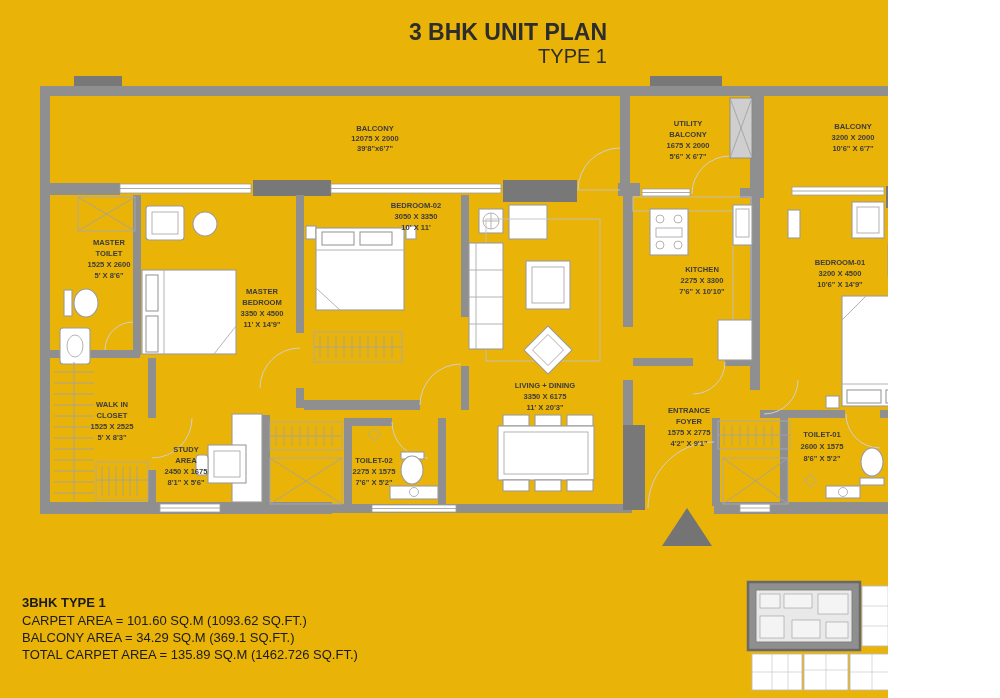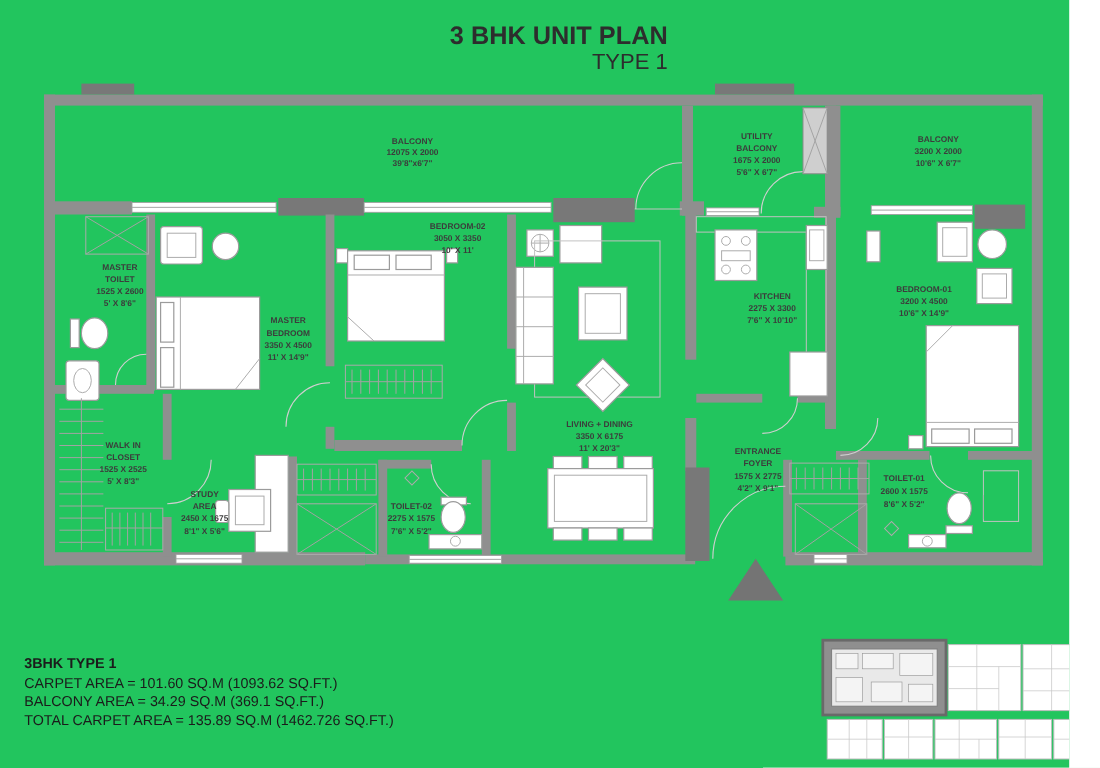--- a/index.html
+++ b/index.html
@@ -1,16 +1,16 @@
 <!DOCTYPE html>
 <html><head>
 <meta charset="utf-8">
 <style>
   html,body{margin:0;padding:0;background:#ffffff;}
-  .sheet{width:972px;height:698px;position:relative;background:#22c55e;overflow:hidden;}
+  .sheet{width:888px;height:698px;position:relative;background:#eab308;overflow:hidden;}
   svg{display:block;}
   .wall{fill:#8f8f8f;}
   .walld{fill:#787878;}
   .win{fill:#ffffff;stroke:#9e9e9e;stroke-width:0.8;}
   .furn{fill:#ffffff;stroke:#9b9b9b;stroke-width:1.1;}
   .furn2{fill:none;stroke:#ababab;stroke-width:0.9;}
   .thin{fill:none;stroke:#c2c2c2;stroke-width:0.9;}
   .hatch{stroke:#a3a3a3;stroke-width:0.9;fill:none;}
   .arc{fill:none;stroke:#cfcfcf;stroke-width:1;}
   .lbl{font:bold 7.6px "Liberation Sans",sans-serif;fill:#3c3c3c;text-anchor:middle;}

